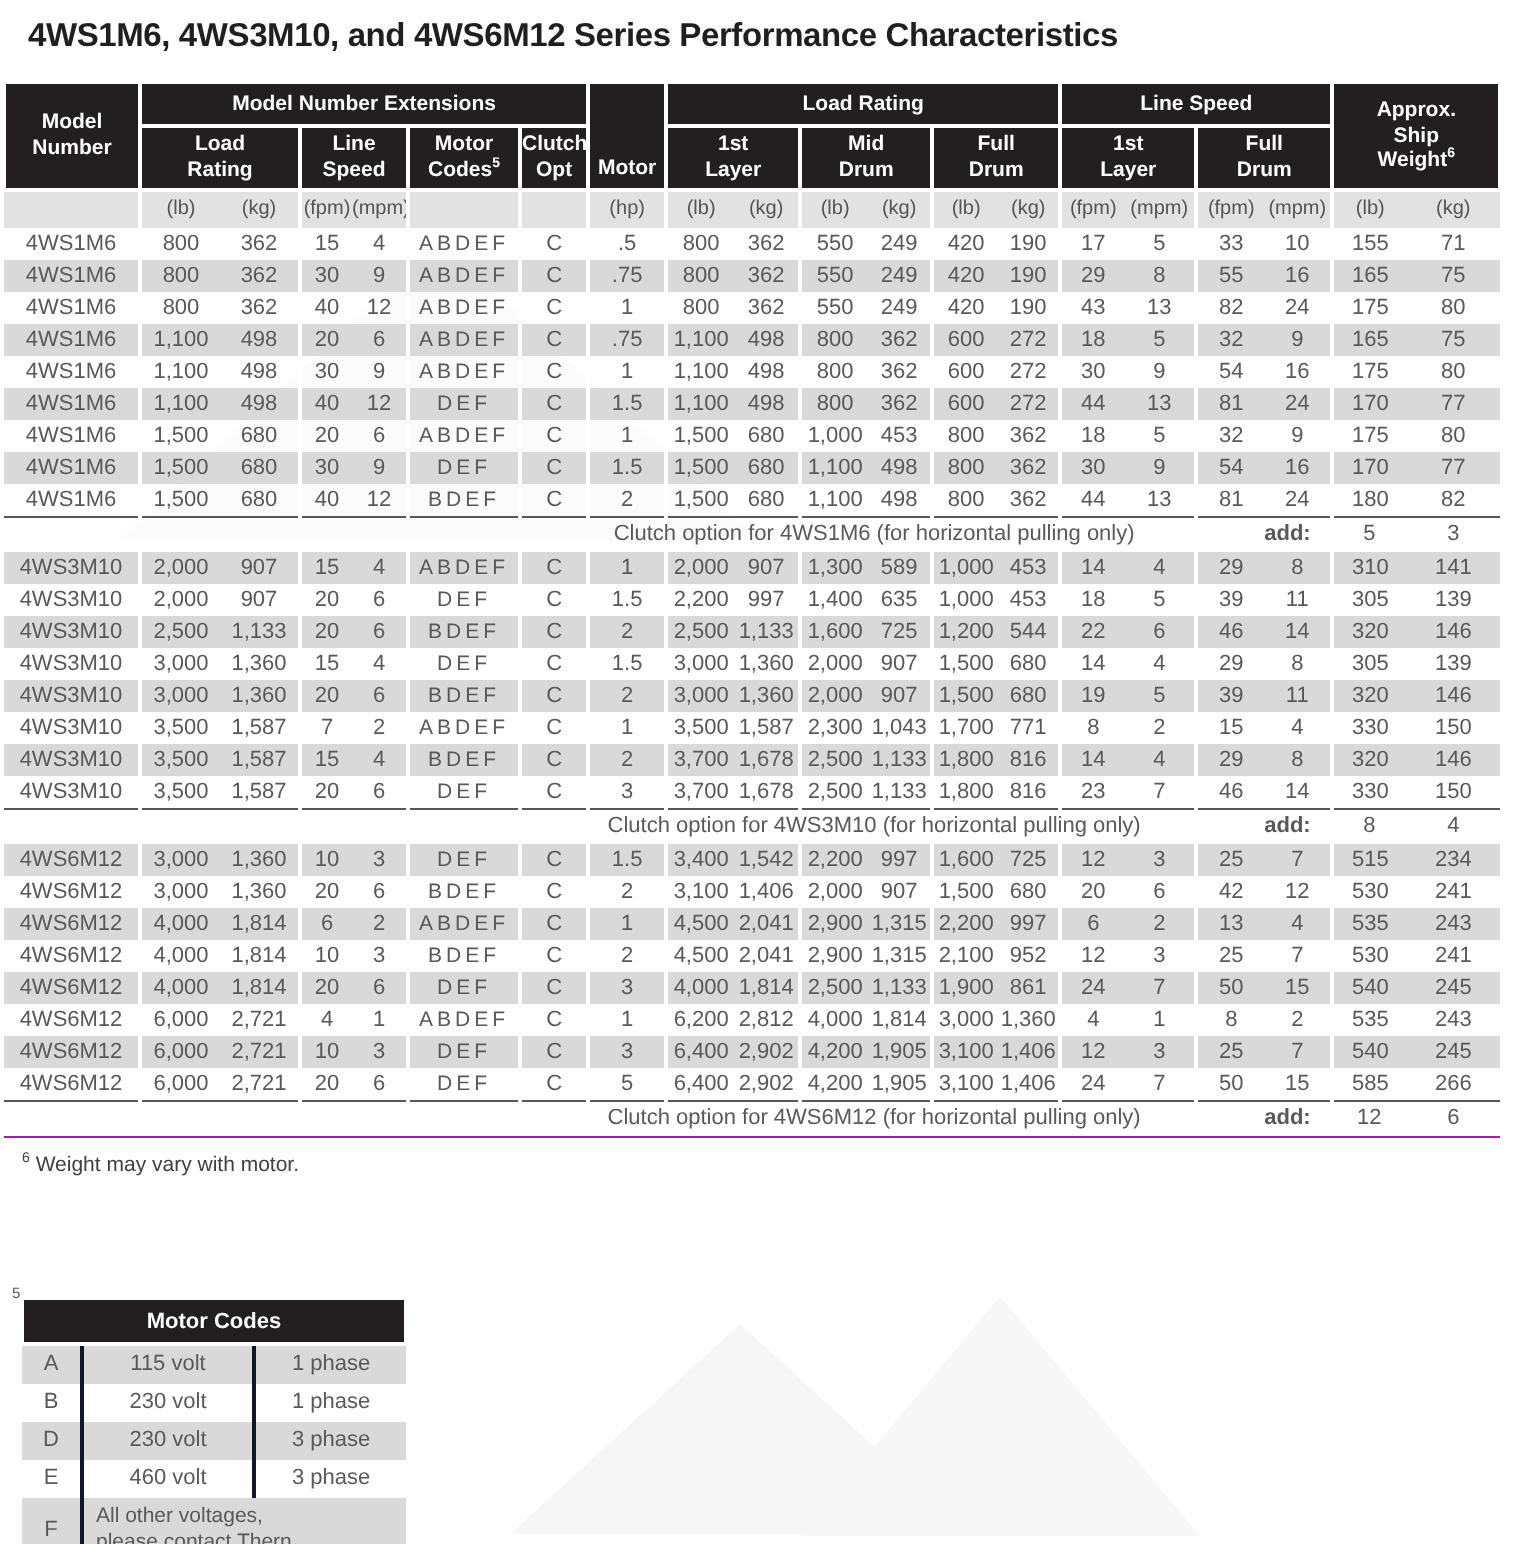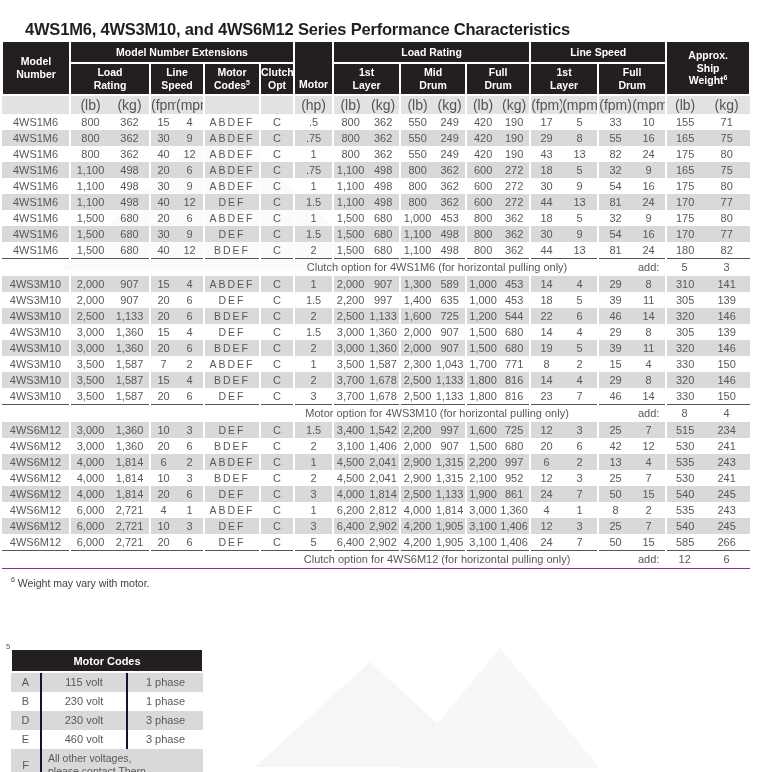--- a/index.html
+++ b/index.html
@@ -8,49 +8,49 @@
     background:#ffffff;color:#58595b;
     font-family:"Liberation Sans", sans-serif;
   }
   
   .wm{position:absolute;width:0;height:0;z-index:0;}
   .wm1{left:255px;top:662px;border-left:115px solid transparent;border-right:115px solid transparent;border-bottom:105px solid #f6f6f7;}
   .wm2{left:400px;top:648px;border-left:100px solid transparent;border-right:100px solid transparent;border-bottom:120px solid #f7f7f8;}
   .wm3{left:60px;top:120px;border-left:160px solid transparent;border-right:160px solid transparent;border-bottom:150px solid #fbfbfc;}
 
   .page-title{
-    position:absolute;left:10px;top:5px;margin:15px;z-index:2;
+    position:absolute;left:10px;top:5px;margin:4px;z-index:2;
     font-size:16.5px;font-weight:bold;color:#221e1f;letter-spacing:-0.2px;
   }
 
   table.perf{
     position:absolute;left:1px;top:40px;width:748px;z-index:2;
     border-collapse:collapse;table-layout:fixed;
   }
   table.perf th{
     background:#231f20;color:#ffffff;font-weight:bold;font-size:10.5px;
     text-align:center;vertical-align:middle;border:2px solid #ffffff;
     padding:1px 0;line-height:1.22;white-space:pre-line;
   }
   table.perf thead tr:nth-child(1) th{height:18px;}
   table.perf thead tr:nth-child(2) th{height:28px;}
   table.perf th.vbottom{vertical-align:bottom;padding-bottom:3px;}
   table.perf th sup{font-size:7px;vertical-align:super;line-height:0;}
   table.perf td{
     font-size:11px;text-align:center;padding:0;height:16px;line-height:16px;
     white-space:nowrap;overflow:hidden;color:#58595b;
   }
-  table.perf tr.units td{background:#e2e2e2;font-size:14px;height:18px;line-height:18px;color:#545456;}
+  table.perf tr.units td{background:#e2e2e2;font-size:10px;height:18px;line-height:18px;color:#545456;}
   table.perf tr.shade td{background:#d9d9d9;}
   table.perf td.gs{border-left:2px solid #ffffff;}
   table.perf td.codes{letter-spacing:2px;font-size:10.5px;}
   table.perf tr.clutch td{border-top:1px solid #565658;height:17px;line-height:17px;background:transparent;}
   table.perf tr.cl-last td{border-bottom:1px solid #a21caf;}
   table.perf td.cnote{text-align:center;padding-left:240px;}
-  table.perf td.cadd{text-align:center;padding-right:1px;}
+  table.perf td.cadd{text-align:left;padding-right:1px;font-weight:bold;}
 
   .notes{position:absolute;left:11px;top:572px;z-index:2;font-size:10.5px;line-height:15px;color:#404042;width:748px;}
   .notes p{margin:0;}
   .notes sup{font-size:7px;}
 
   .mc-sup{position:absolute;left:6px;top:642px;z-index:2;font-size:7.5px;color:#58595b;}
   table.mc{
     position:absolute;left:10px;top:648px;width:192px;z-index:2;
     border-collapse:collapse;table-layout:fixed;
   }
@@ -525,21 +525,21 @@
         <td class="gs ">1,800</td>
         <td class="">816</td>
         <td class="gs ">23</td>
         <td class="">7</td>
         <td class="gs ">46</td>
         <td class="">14</td>
         <td class="gs ">330</td>
         <td class="">150</td>
       </tr>
       <tr class="clutch">
-        <td colspan="17" class="cnote">Motor option for 4WS3M10 (for horizontal pulling only)</td>
+        <td colspan="17" class="cnote">Clutch option for 4WS3M10 (for horizontal pulling only)</td>
         <td class="cadd">add:</td>
         <td>8</td>
         <td>4</td>
       </tr>
       <tr class="shade">
         <td class="">4WS6M12</td>
         <td class="gs ">3,000</td>
         <td class="">1,360</td>
         <td class="gs ">10</td>
         <td class="">3</td>

